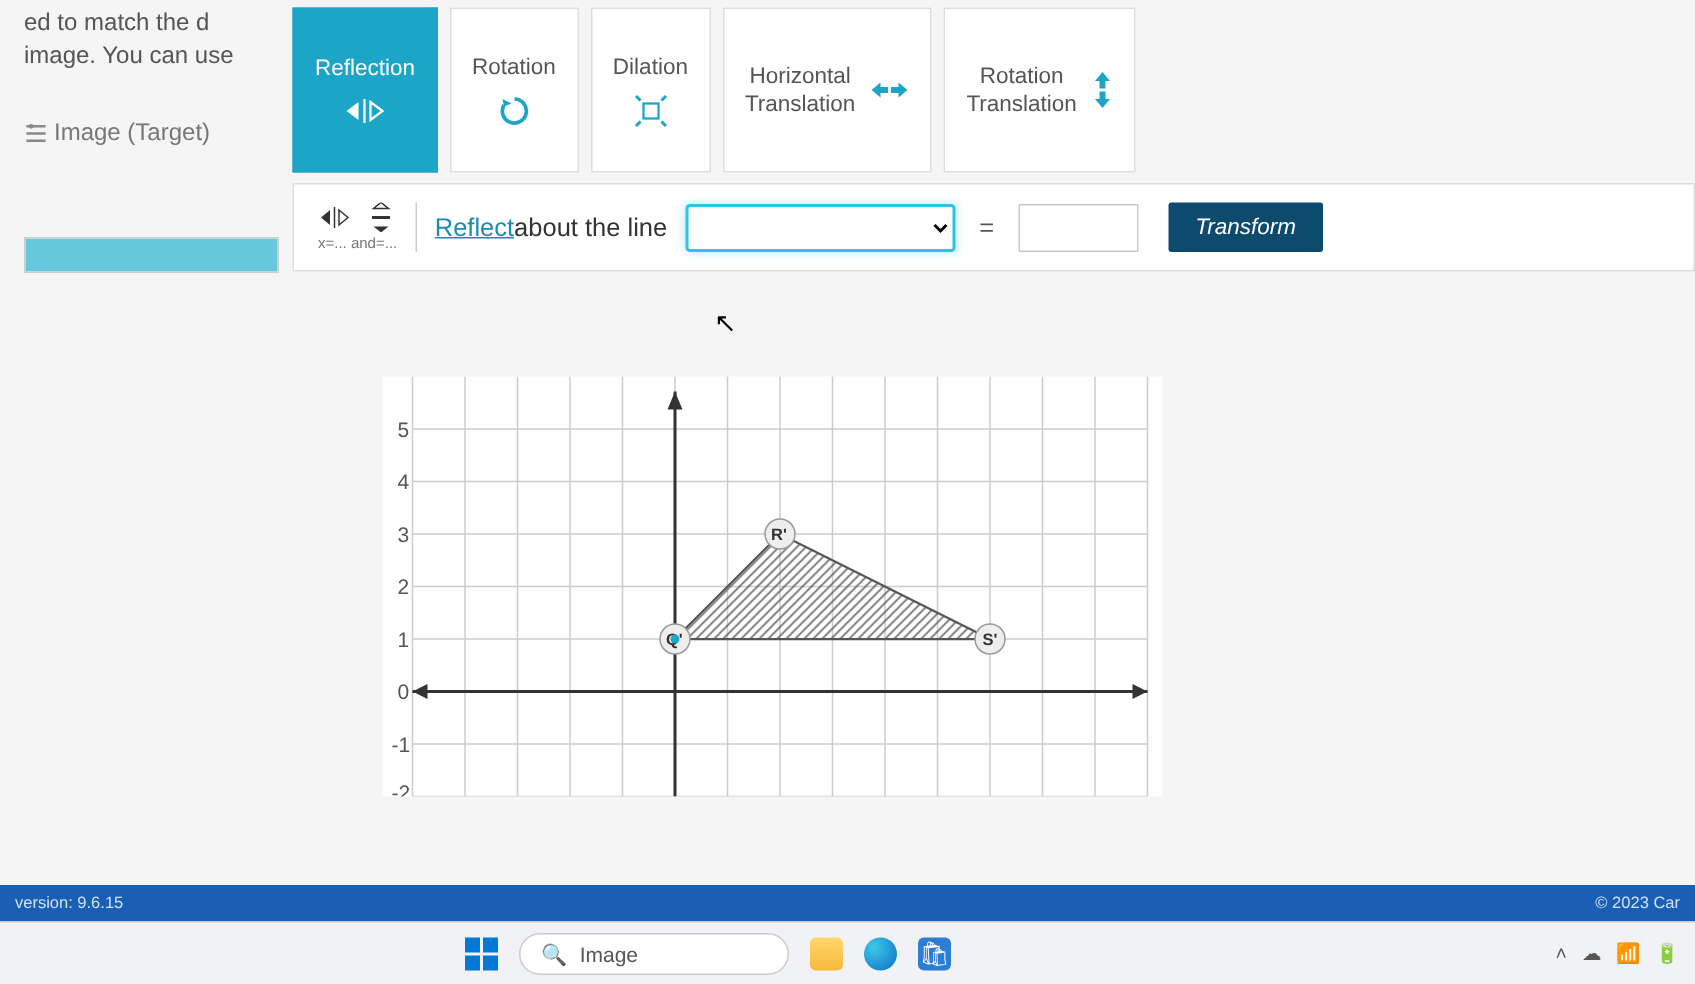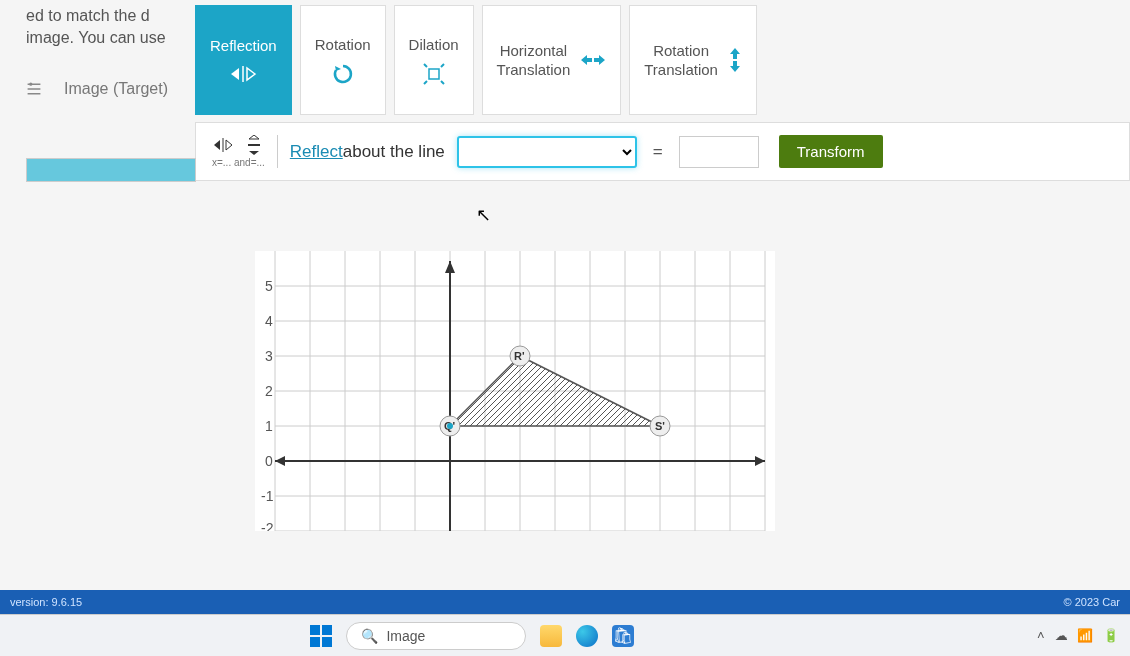--- a/index.html
+++ b/index.html
@@ -10,26 +10,26 @@
       height: 656px;
       overflow: hidden;
       position: relative;
     }
     .main-area {
       display: flex;
       height: 580px;
     }
     .left-panel {
       width: 195px;
-      padding: 5px 26px;
+      padding: 5px 16px;
       color: #555;
       font-size: 16px;
     }
     .instruction-text { margin-bottom: 20px; line-height: 1.4; }
-    .target-label { font-size: 16px; color: #777; margin-top: 30px; display: flex; align-items: center; gap: 22px;}
+    .target-label { font-size: 16px; color: #777; margin-top: 30px; display: flex; align-items: center; gap: 4px;}
     .target-icon { width: 16px; height: 14px; }
     .progress-bar {
       width: 170px; height: 24px; background: #fff; border: 1px solid #ccc;
       margin-top: 60px; position: relative; overflow: hidden;
     }
     .progress-fill { height: 100%; background: #66c8dd; width: 100%; }
     .right-panel { flex: 1; }
     .tabs {
       display: flex; gap: 8px; padding: 5px 0;
       height: 120px;
@@ -64,23 +64,23 @@
       width: 180px; height: 32px; padding: 4px 8px;
       font-size: 15px; background: #fff;
       box-shadow: 0 0 6px rgba(45,195,232,0.4);
     }
     .equals { margin: 0 4px; color: #555; }
     .value-input {
       border: 1px solid #ccc; width: 80px; height: 32px;
       padding: 4px 8px; font-size: 15px;
     }
     .transform-btn {
-      background: #4d7c0f; color: #fff; border: none;
+      background: #0c4a6e; color: #fff; border: none;
       padding: 8px 18px; font-size: 15px; border-radius: 2px;
-      margin-left: 8px; cursor: pointer;
+      margin-left: 8px; cursor: pointer; font-style: italic;
     }
     
     .graph-container { margin-top: 70px; margin-left: 60px; }
     .graph-svg { background: #fff; }
     .grid-line { stroke: #ccc; stroke-width: 1; }
     .axis-line { stroke: #333; stroke-width: 2; }
     .axis-label { font-size: 14px; fill: #555; }
     .point-label { font-size: 11px; fill: #333; font-weight: bold; }
     .point-circle { fill: #eee; stroke: #999; stroke-width: 1; }
     

